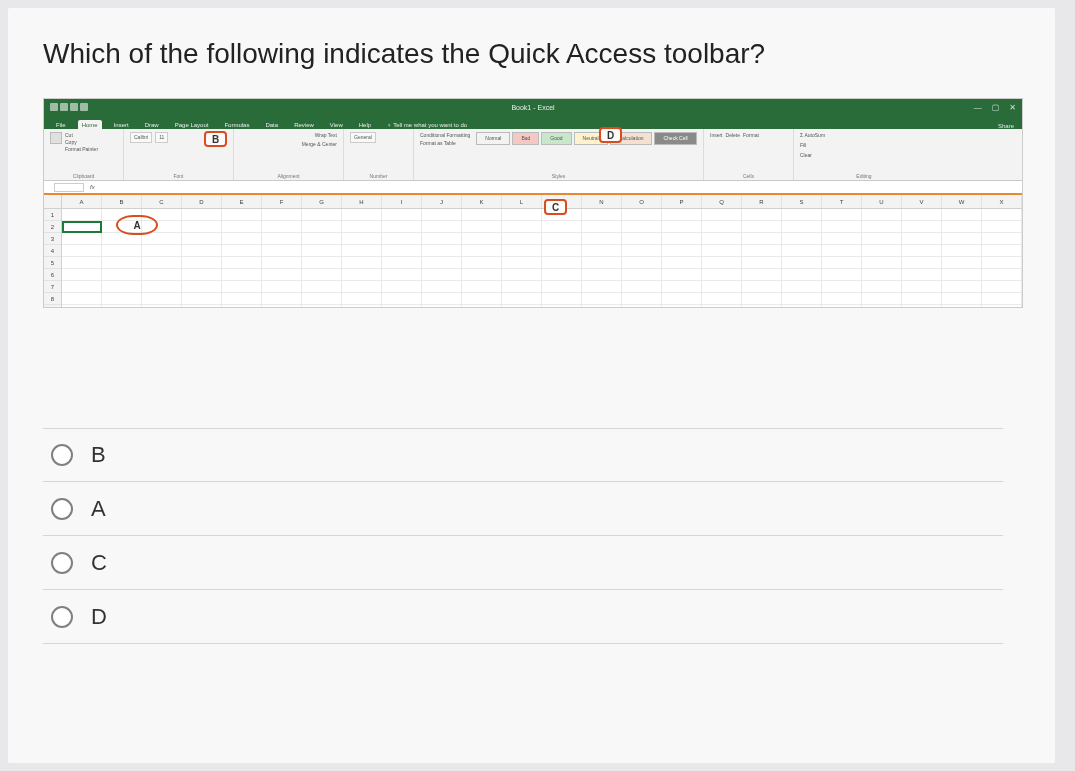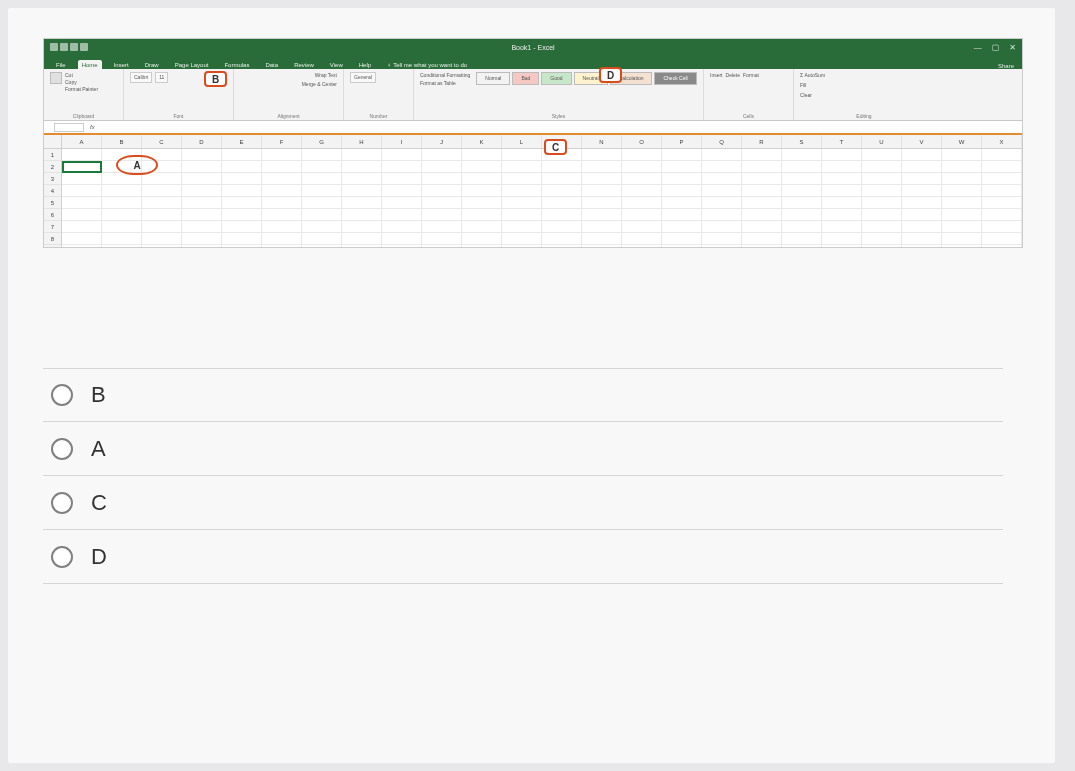--- a/index.html
+++ b/index.html
@@ -160,20 +160,21 @@
   .radio {
     width:22px; height:22px; border-radius:50%;
     border:2px solid #808080; background:#fff;
   }
   .ans-label { font-size:22px; color:#333; }
 </style>
 </head>
 <body>
 
 <div class="page">
+  <div class="question">Which of the following indicates the Quick Access toolbar?</div>
 
   <div class="excel-shot">
 
     <div class="title-bar">
       <div class="qat">
         <span></span>
         <span></span>
         <span></span>
         <span></span>
       </div>

